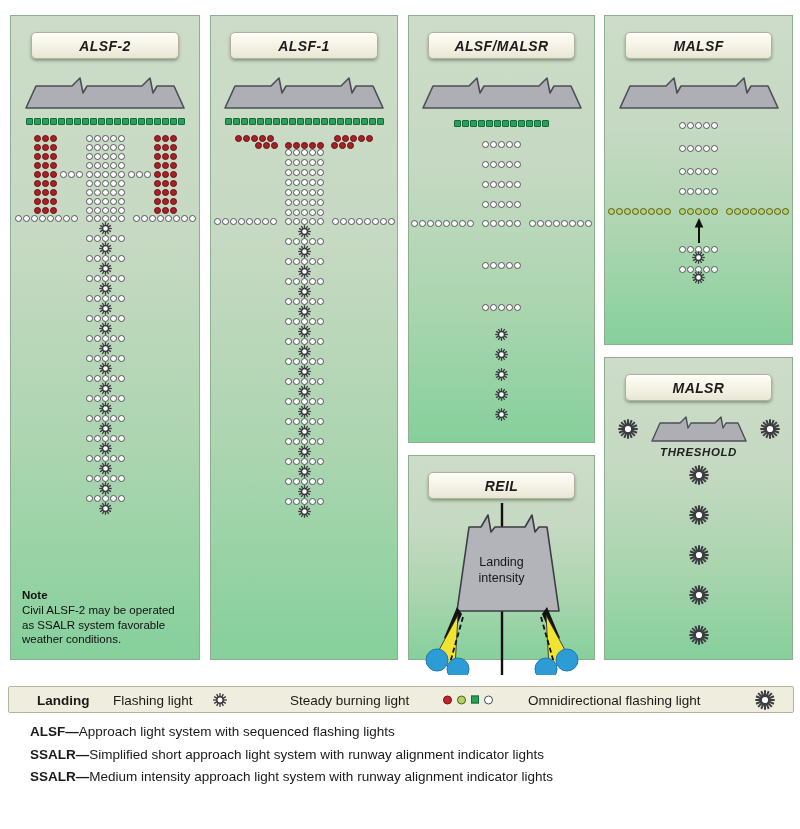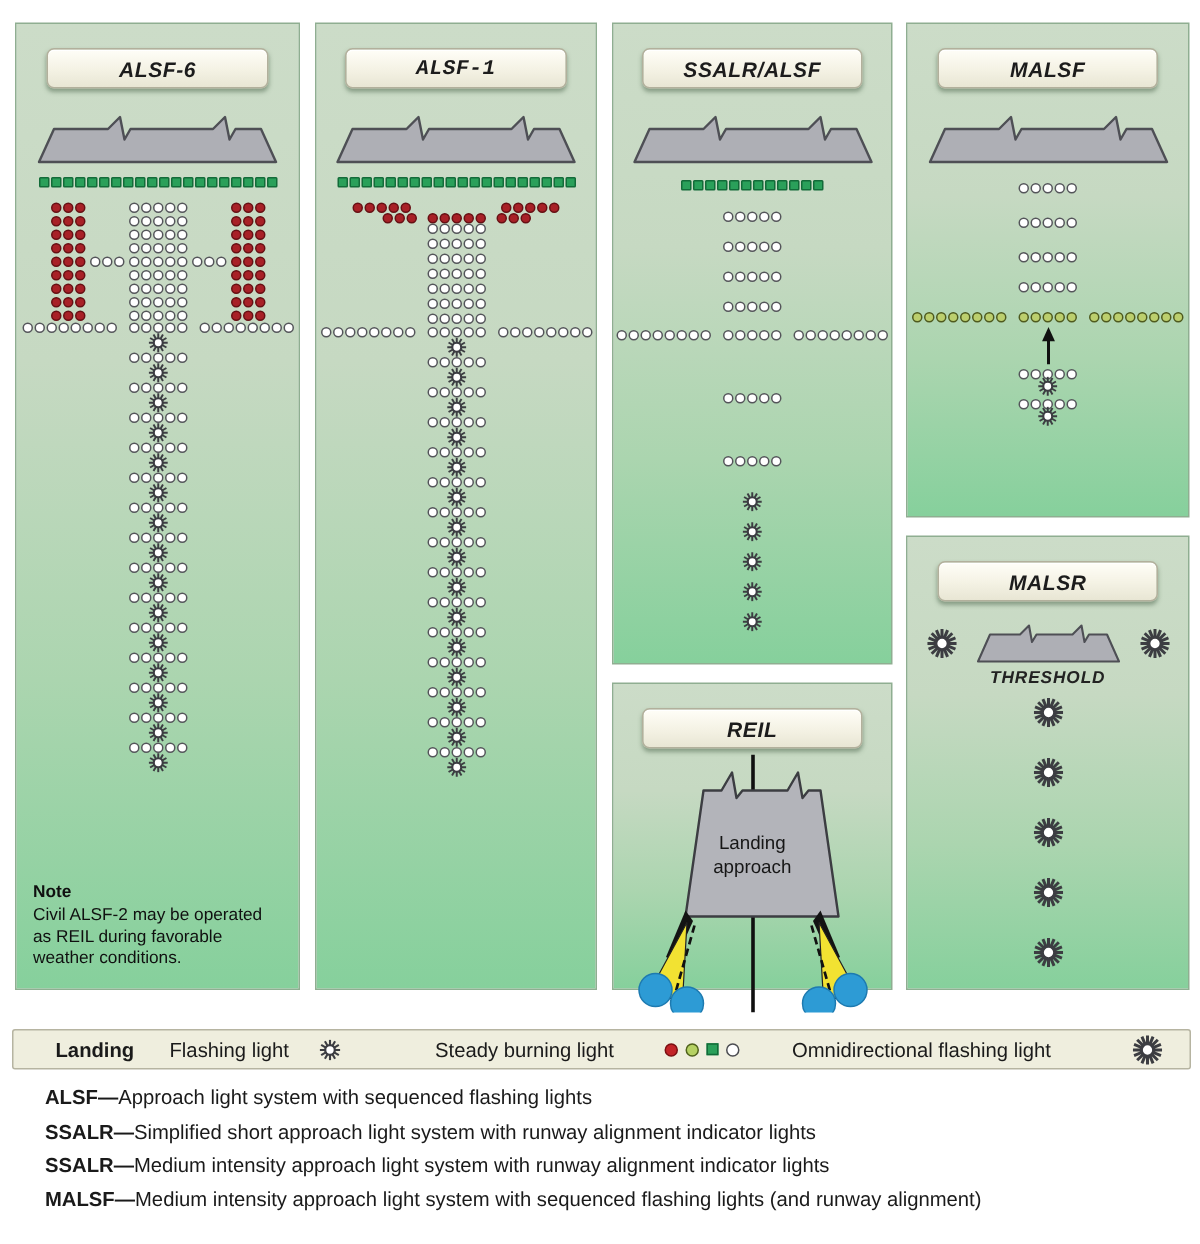--- a/index.html
+++ b/index.html
@@ -4,21 +4,21 @@
 <style>
   html,body{margin:0;padding:0;background:#ffffff;}
   body{width:800px;height:829px;overflow:hidden;position:relative;
        font-family:"Liberation Sans", sans-serif;color:#1a1a1a;}
 
   
   .panel{position:absolute;box-sizing:border-box;
     background:linear-gradient(180deg,#ccdcc8 0%,#c6d9c2 35%,#abd5af 68%,#86d09c 100%);
     border:1px solid #8fae91;}
   #p-alsf2{left:10px;top:15px;width:190px;height:645px;}
-  #p-alsf1{left:210px;top:15px;width:188px;height:645px;font-family:Liberation Mono, monospace;}
+  #p-alsf1{left:210px;top:15px;width:188px;height:645px;}
   #p-ssalr{left:408px;top:15px;width:187px;height:428px;}
   #p-reil {left:408px;top:455px;width:187px;height:205px;}
   #p-malsf{left:604px;top:15px;width:189px;height:330px;}
   #p-odals{left:604px;top:357px;width:189px;height:303px;}
 
   .title-btn{width:78%;height:25px;margin:16px auto 0;border-radius:5px;
     background:linear-gradient(180deg,#fffef8 0%,#f4f2e4 55%,#e8e6d4 100%);
     border:1px solid #b2b09c;box-shadow:0 2px 3px rgba(70,95,70,.5), inset 0 1px 0 #ffffff;
     display:flex;align-items:center;justify-content:center;
     font-weight:bold;font-style:italic;font-size:14px;letter-spacing:.4px;color:#1c1c1c;}
@@ -66,21 +66,21 @@
 
   
   .defs{position:absolute;left:30px;top:724px;width:760px;}
   .def{font-size:13.5px;margin-bottom:7.5px;white-space:nowrap;}
   .def .term,.def .dash{font-weight:bold;}
 </style>
 </head>
 <body>
 
 <div class="panel" id="p-alsf2">
-  <div class="title-btn">ALSF-6</div>
+  <div class="title-btn">ALSF-2</div>
   <div class="thr-wrap">
     <svg width="164" height="34" viewBox="0 0 164 34">
       <path d="M3,32 L13,10 L49,10 L57,2 L60,17 L64,10 L119,10 L127,2 L130,17 L134,10 L151,10 L161,32 Z" fill="#aeafb5" stroke="#4e4f55" stroke-width="1.6" stroke-linejoin="round"></path>
     </svg>
   </div>
   <div class="lights">
       <div class="lrow" style="margin-top: 8px; column-gap: 2px;">
         <div class="lgrp">
           <span class="lt sq"></span>
           <span class="lt sq"></span>
@@ -662,21 +662,21 @@
               <line x1="1.60" y1="14.85" x2="18.40" y2="5.15"></line>
             </g>
             <circle cx="10" cy="10" r="4.6" fill="#ffffff" stroke="#3c3d42" stroke-width="2.2"></circle>
           </svg>
         </div>
       </div>
     </div>
   <div class="note">
     <b>Note</b>
     <span>Civil ALSF-2 may be operated</span><br>
-    <span>as REIL during favorable</span><br>
+    <span>as SSALR system favorable</span><br>
     <span>weather conditions.</span>
   </div>
 </div>
 
 <div class="panel" id="p-alsf1">
   <div class="title-btn">ALSF-1</div>
   <div class="thr-wrap">
     <svg width="164" height="34" viewBox="0 0 164 34">
       <path d="M3,32 L13,10 L49,10 L57,2 L60,17 L64,10 L119,10 L127,2 L130,17 L134,10 L151,10 L161,32 Z" fill="#aeafb5" stroke="#4e4f55" stroke-width="1.6" stroke-linejoin="round"></path>
     </svg>
@@ -1181,21 +1181,21 @@
               <line x1="1.60" y1="14.85" x2="18.40" y2="5.15"></line>
             </g>
             <circle cx="10" cy="10" r="4.6" fill="#ffffff" stroke="#3c3d42" stroke-width="2.2"></circle>
           </svg>
         </div>
       </div>
     </div>
 </div>
 
 <div class="panel" id="p-ssalr">
-  <div class="title-btn">SSALR/ALSF</div>
+  <div class="title-btn">ALSF/MALSR</div>
   <div class="thr-wrap">
     <svg width="164" height="34" viewBox="0 0 164 34">
       <path d="M3,32 L13,10 L49,10 L57,2 L60,17 L64,10 L119,10 L127,2 L130,17 L134,10 L151,10 L161,32 Z" fill="#aeafb5" stroke="#4e4f55" stroke-width="1.6" stroke-linejoin="round"></path>
     </svg>
   </div>
   <div class="lights">
       <div class="lrow" style="margin-top: 10px; column-gap: 2px;">
         <div class="lgrp">
           <span class="lt sq"></span>
           <span class="lt sq"></span>
@@ -1384,21 +1384,21 @@
       <polygon points="129,112 155,160 132,164" fill="#f2e232" stroke="#222" stroke-width="0.8"></polygon>
       <line x1="46" y1="114" x2="33" y2="160" stroke="#111" stroke-width="1.8" stroke-dasharray="5,3"></line>
       <line x1="124" y1="114" x2="137" y2="160" stroke="#111" stroke-width="1.8" stroke-dasharray="5,3"></line>
       <circle cx="20" cy="157" r="11" fill="#2d9bd5" stroke="#1d7ab0" stroke-width="1"></circle>
       <circle cx="41" cy="166" r="11" fill="#2d9bd5" stroke="#1d7ab0" stroke-width="1"></circle>
       <circle cx="150" cy="157" r="11" fill="#2d9bd5" stroke="#1d7ab0" stroke-width="1"></circle>
       <circle cx="129" cy="166" r="11" fill="#2d9bd5" stroke="#1d7ab0" stroke-width="1"></circle>
     </svg>
     <div class="reil-text">
       <span>Landing</span><br>
-      <span>approach</span>
+      <span>intensity</span>
     </div>
   </div>
 </div>
 
 <div class="panel" id="p-malsf">
   <div class="title-btn">MALSF</div>
   <div class="thr-wrap">
     <svg width="164" height="34" viewBox="0 0 164 34">
       <path d="M3,32 L13,10 L49,10 L57,2 L60,17 L64,10 L119,10 L127,2 L130,17 L134,10 L151,10 L161,32 Z" fill="#aeafb5" stroke="#4e4f55" stroke-width="1.6" stroke-linejoin="round"></path>
     </svg>
@@ -1691,14 +1691,13 @@
         </g>
         <circle cx="10" cy="10" r="4.2" fill="#ffffff" stroke="#3c3d42" stroke-width="2.2"></circle>
       </svg>
     </span>
 </div>
 
 <div class="defs">
   <div class="def"><span class="term">ALSF</span><span class="dash">—</span><span>Approach light system with sequenced flashing lights</span></div>
   <div class="def"><span class="term">SSALR</span><span class="dash">—</span><span>Simplified short approach light system with runway alignment indicator lights</span></div>
   <div class="def"><span class="term">SSALR</span><span class="dash">—</span><span>Medium intensity approach light system with runway alignment indicator lights</span></div>
-  <div class="def"><span class="term">MALSF</span><span class="dash">—</span><span>Medium intensity approach light system with sequenced flashing lights (and runway alignment)</span></div>
 </div>
 
 </body></html>

